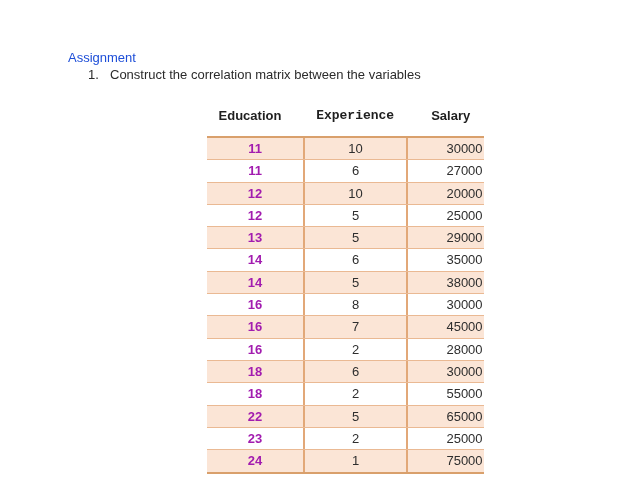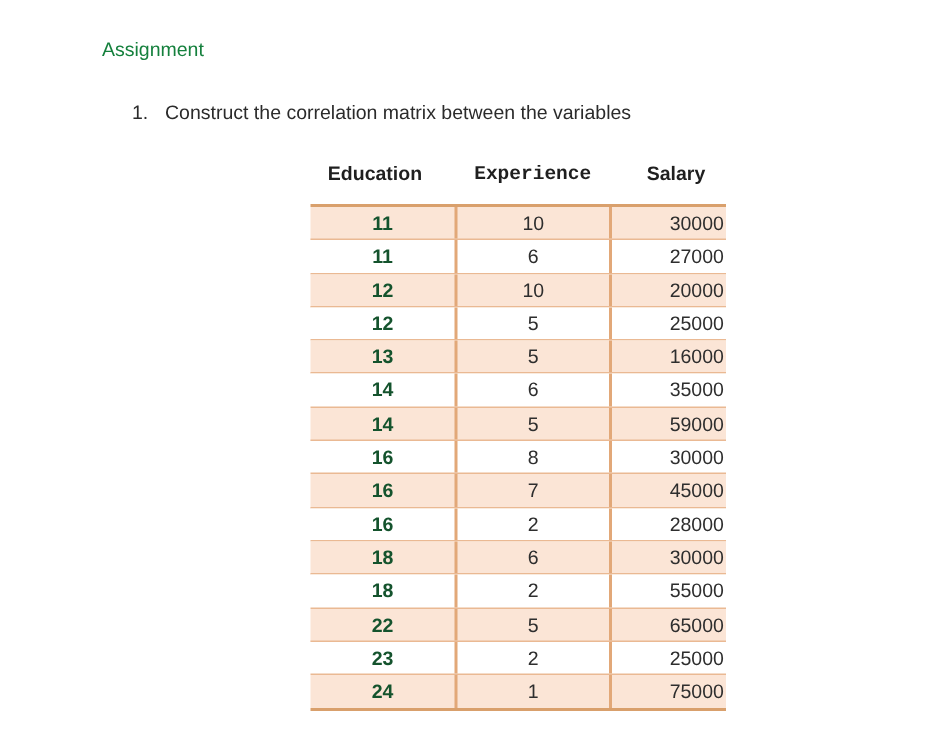--- a/index.html
+++ b/index.html
@@ -12,23 +12,23 @@
     width: 621px;
     height: 502px;
     background: #ffffff;
     font-family: "Liberation Sans", sans-serif;
     color: #2b2b2b;
     overflow: hidden;
   }
   .doc-title {
     position: absolute;
     left: 68px;
-    top: 25px;
+    top: 50px;
     font-size: 13px;
-    color: #15803d;
+    color: #1d4ed8;
   }
   .list-item {
     position: absolute;
     left: 88px;
     top: 67px;
     font-size: 13px;
     color: #2b2b2b;
     white-space: nowrap;
   }
   .list-number {
@@ -72,21 +72,21 @@
     box-sizing: border-box;
     text-align: center;
     line-height: 21.5px;
     font-size: 13px;
     color: #2e2e2e;
   }
   .cell.c0 {
     width: 98px;
     border-right: 2px solid var(--border-mid, #e2a878);
     font-weight: bold;
-    color: #14532d;
+    color: #a21caf;
   }
   .cell.c1 {
     width: 103px;
     border-right: 2px solid var(--border-mid, #e2a878);
   }
   .cell.c2 { width: 76px; padding-left: 37px; }
 </style>
 </head>
 <body>
 
@@ -121,31 +121,31 @@
         <div class="cell c2">20000</div>
       </div>
       <div class="row">
         <div class="cell c0">12</div>
         <div class="cell c1">5</div>
         <div class="cell c2">25000</div>
       </div>
       <div class="row shaded">
         <div class="cell c0">13</div>
         <div class="cell c1">5</div>
-        <div class="cell c2">16000</div>
+        <div class="cell c2">29000</div>
       </div>
       <div class="row">
         <div class="cell c0">14</div>
         <div class="cell c1">6</div>
         <div class="cell c2">35000</div>
       </div>
       <div class="row shaded">
         <div class="cell c0">14</div>
         <div class="cell c1">5</div>
-        <div class="cell c2">59000</div>
+        <div class="cell c2">38000</div>
       </div>
       <div class="row">
         <div class="cell c0">16</div>
         <div class="cell c1">8</div>
         <div class="cell c2">30000</div>
       </div>
       <div class="row shaded">
         <div class="cell c0">16</div>
         <div class="cell c1">7</div>
         <div class="cell c2">45000</div>

